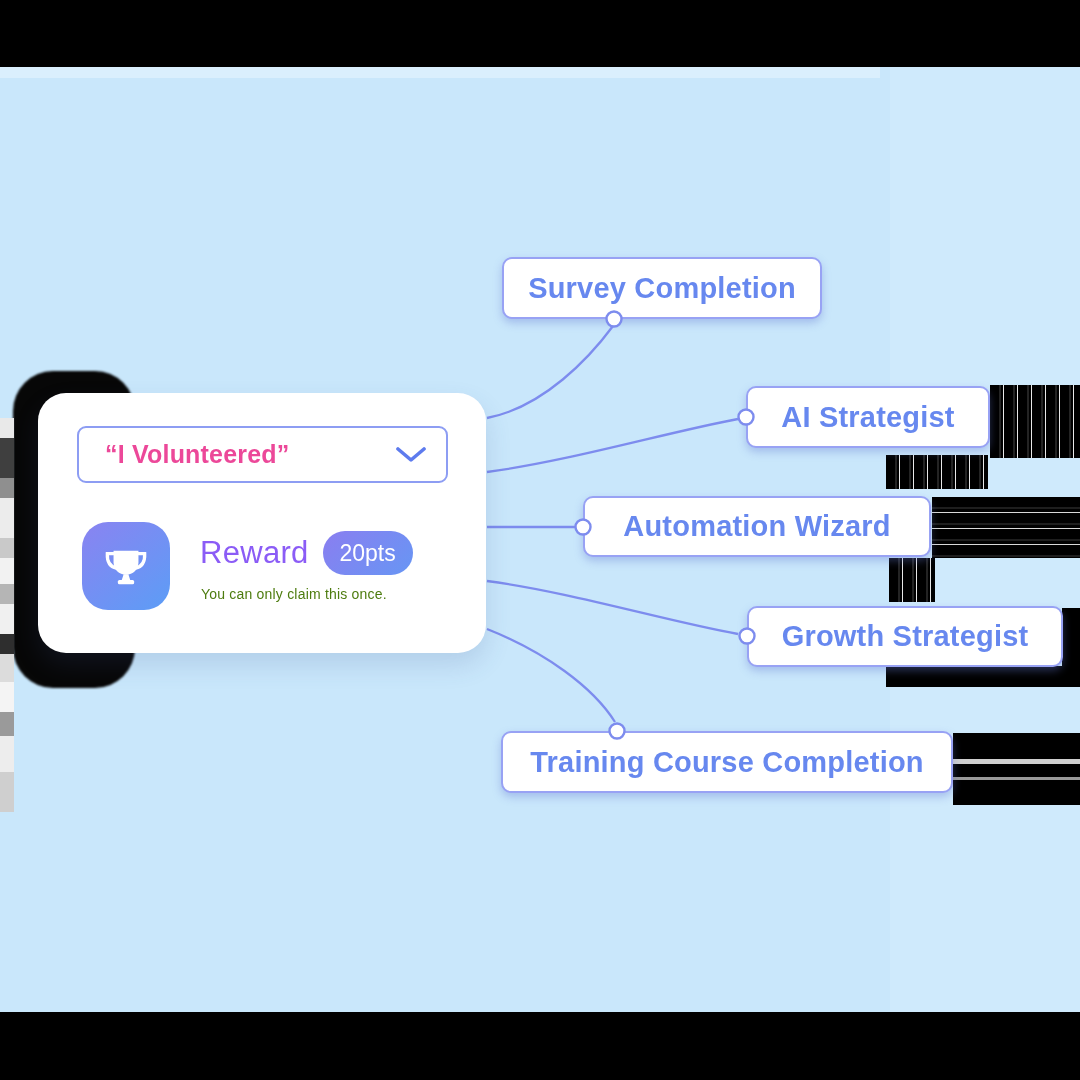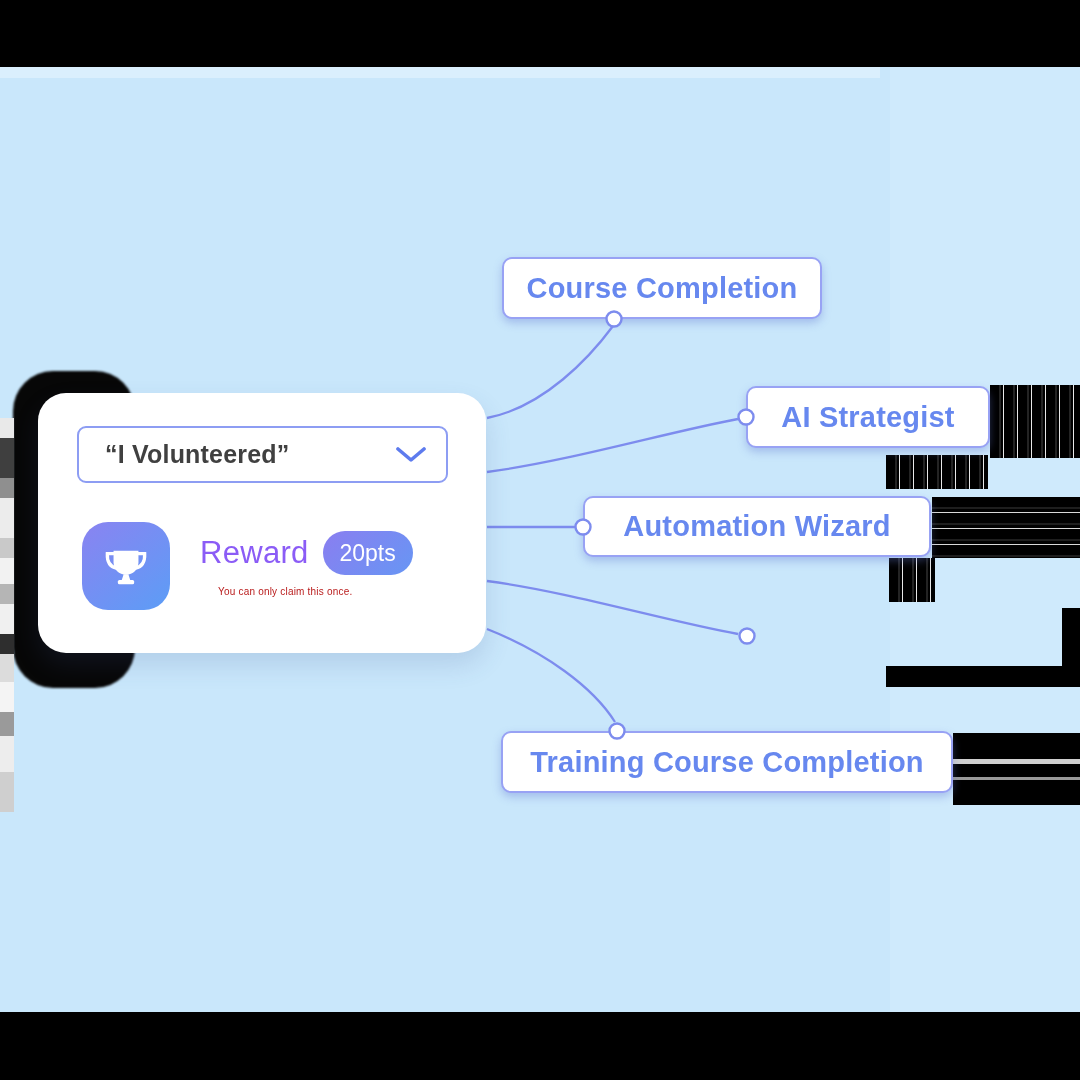--- a/index.html
+++ b/index.html
@@ -34,30 +34,30 @@
   .art-growth-below{left:886px;top:666px;width:194px;height:21px;}
   .art-training-right{left:953px;top:733px;width:127px;height:72px;
       background:linear-gradient(180deg,#000 0 26px,#cfcfcf 26px 31px,#000 31px 44px,#9a9a9a 44px 47px,#000 47px 100%);}
 
   
   .card{position:absolute;left:38px;top:393px;width:448px;height:260px;background:#fff;
         border-radius:28px;box-shadow:0 12px 26px rgba(60,80,140,.16);}
   .dropdown{position:absolute;left:39px;top:33px;width:371px;height:57px;box-sizing:border-box;
         border:2px solid #8d9df3;border-radius:9px;background:#fff;display:flex;align-items:center;
         justify-content:space-between;padding:0 20px 0 26px;cursor:pointer;}
-  .dropdown-value{color:#404040;font-size:25px;font-weight:700;letter-spacing:.2px;}
+  .dropdown-value{color:#ec4899;font-size:25px;font-weight:700;letter-spacing:.2px;}
   .trophy-tile{position:absolute;left:44px;top:129px;width:88px;height:88px;border-radius:26px;
         background:linear-gradient(140deg,#8a83f1 0%,#5c9df6 100%);
         display:flex;align-items:center;justify-content:center;}
   .reward-line{position:absolute;left:162px;top:138px;display:flex;align-items:center;gap:14px;}
   .reward-label{color:#8b5cf6;font-size:31px;font-weight:400;letter-spacing:.3px;}
   .pts-badge{display:inline-flex;align-items:center;justify-content:center;width:90px;height:44px;
         border-radius:22px;background:linear-gradient(135deg,#8a7ef0 0%,#6796f4 100%);
         color:#fff;font-size:23px;font-weight:400;}
-  .claim-note{position:absolute;left:180px;top:193px;color:#b91c1c;font-size:10px;letter-spacing:.2px;}
+  .claim-note{position:absolute;left:163px;top:193px;color:#4d7c0f;font-size:14px;letter-spacing:.2px;}
 
   
   .node{position:absolute;box-sizing:border-box;background:#fff;border:2px solid #98a2f4;
         border-radius:10px;display:flex;align-items:center;justify-content:center;
         color:#6788ef;font-size:29px;font-weight:700;letter-spacing:.2px;
         box-shadow:0 4px 8px rgba(100,120,210,.38);cursor:pointer;}
   .node-survey{left:502px;top:257px;width:320px;height:62px;}
   .node-ai{left:746px;top:386px;width:244px;height:62px;}
   .node-automation{left:583px;top:496px;width:348px;height:61px;}
   .node-growth{left:747px;top:606px;width:316px;height:61px;}
@@ -77,23 +77,24 @@
   <div class="card-blob"></div>
   <div class="edge-strip"></div>
   <div class="artifact art-v art-ai-right"></div>
   <div class="artifact art-v art-ai-below"></div>
   <div class="artifact art-h art-auto-right"></div>
   <div class="artifact art-v art-auto-below"></div>
   <div class="artifact art-growth-right"></div>
   <div class="artifact art-growth-below"></div>
   <div class="artifact art-training-right"></div>
 
-  <div class="node node-survey">Course Completion</div>
+  <div class="node node-survey">Survey Completion</div>
   <div class="node node-ai">AI Strategist</div>
   <div class="node node-automation">Automation Wizard</div>
+  <div class="node node-growth">Growth Strategist</div>
   <div class="node node-training">Training Course Completion</div>
 
   <svg class="connectors" viewBox="0 0 1080 1080">
     <g fill="none" stroke="#7d8cee" stroke-width="2.3">
       <path d="M487 418 C544 407 590 357 613 326"></path>
       <path d="M487 472 C570 461 668 432 738 419"></path>
       <path d="M487 527 L575 527"></path>
       <path d="M487 581 C570 592 666 621 738 634"></path>
       <path d="M487 629 C545 652 593 687 615 722"></path>
     </g>

